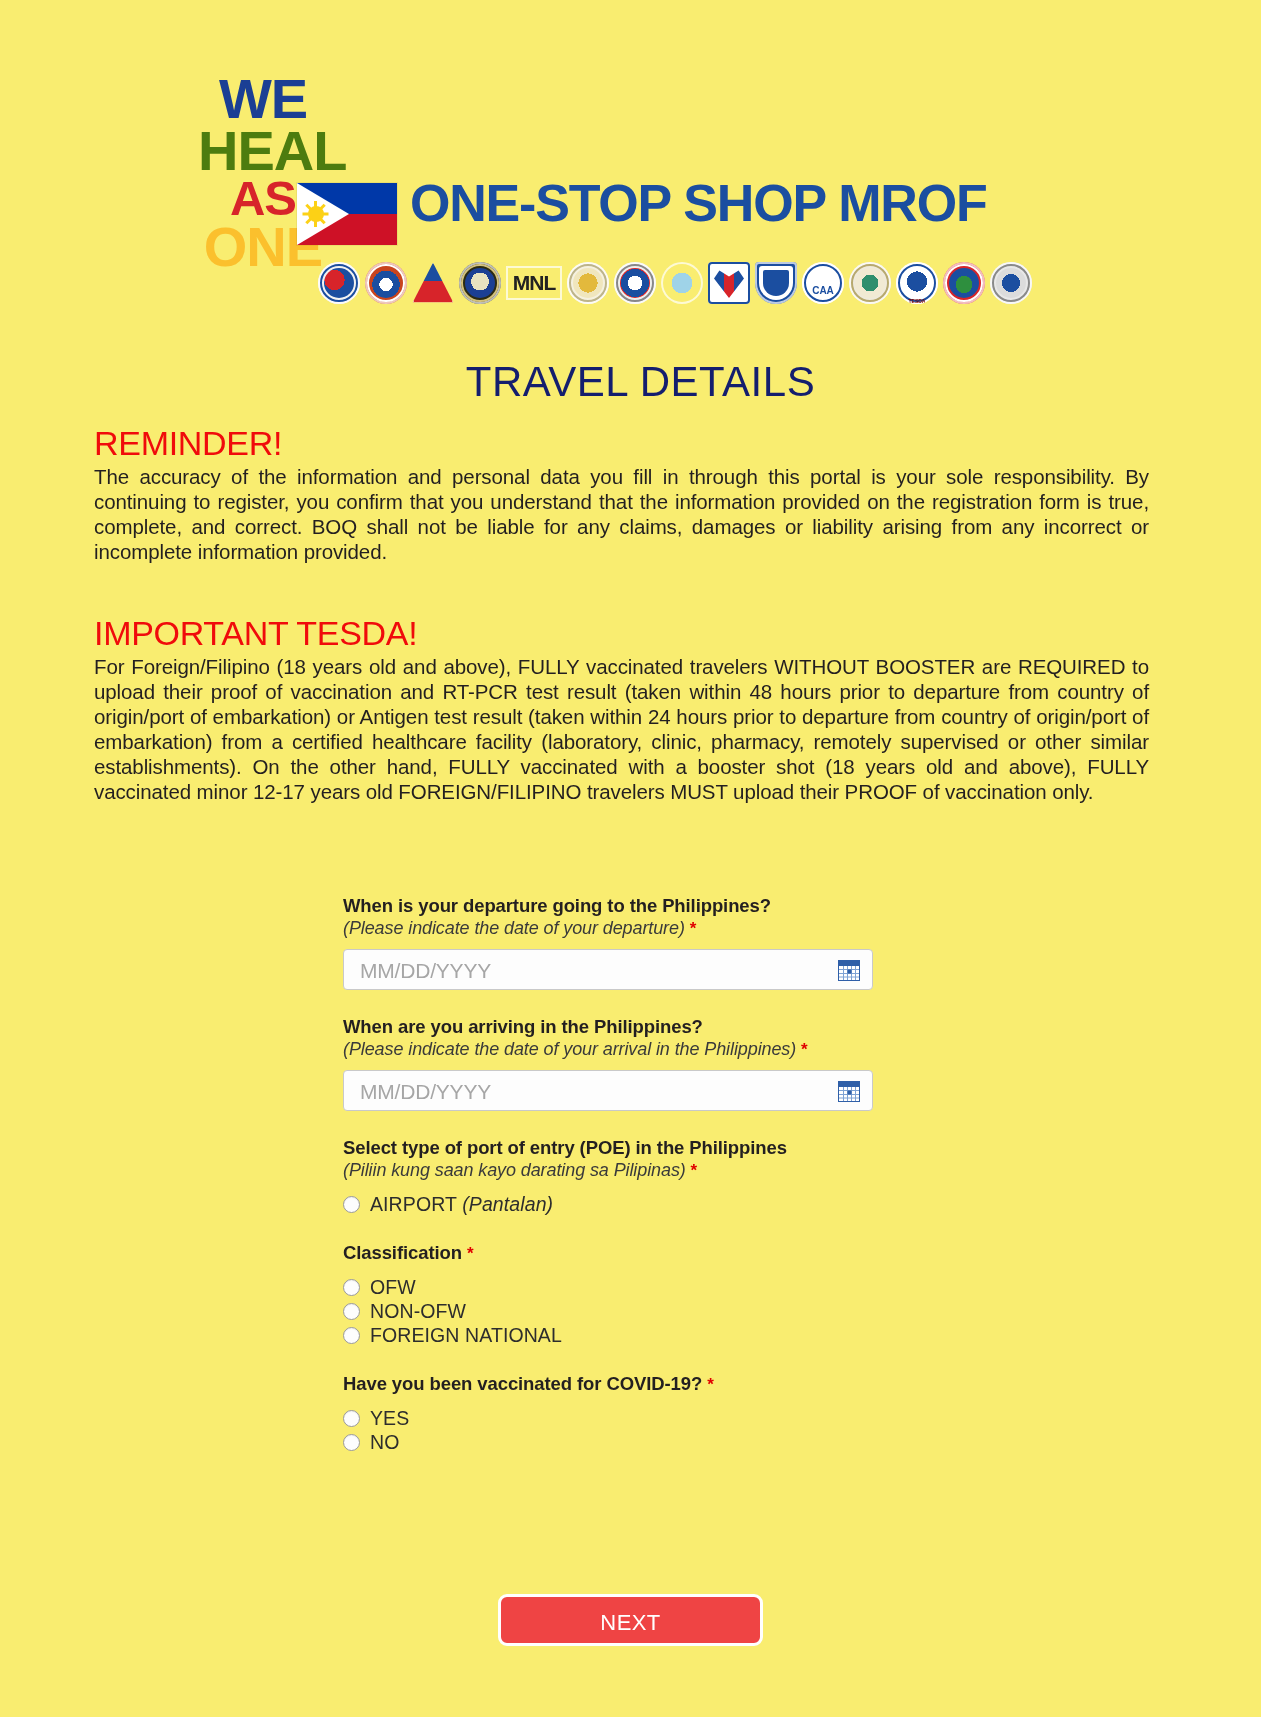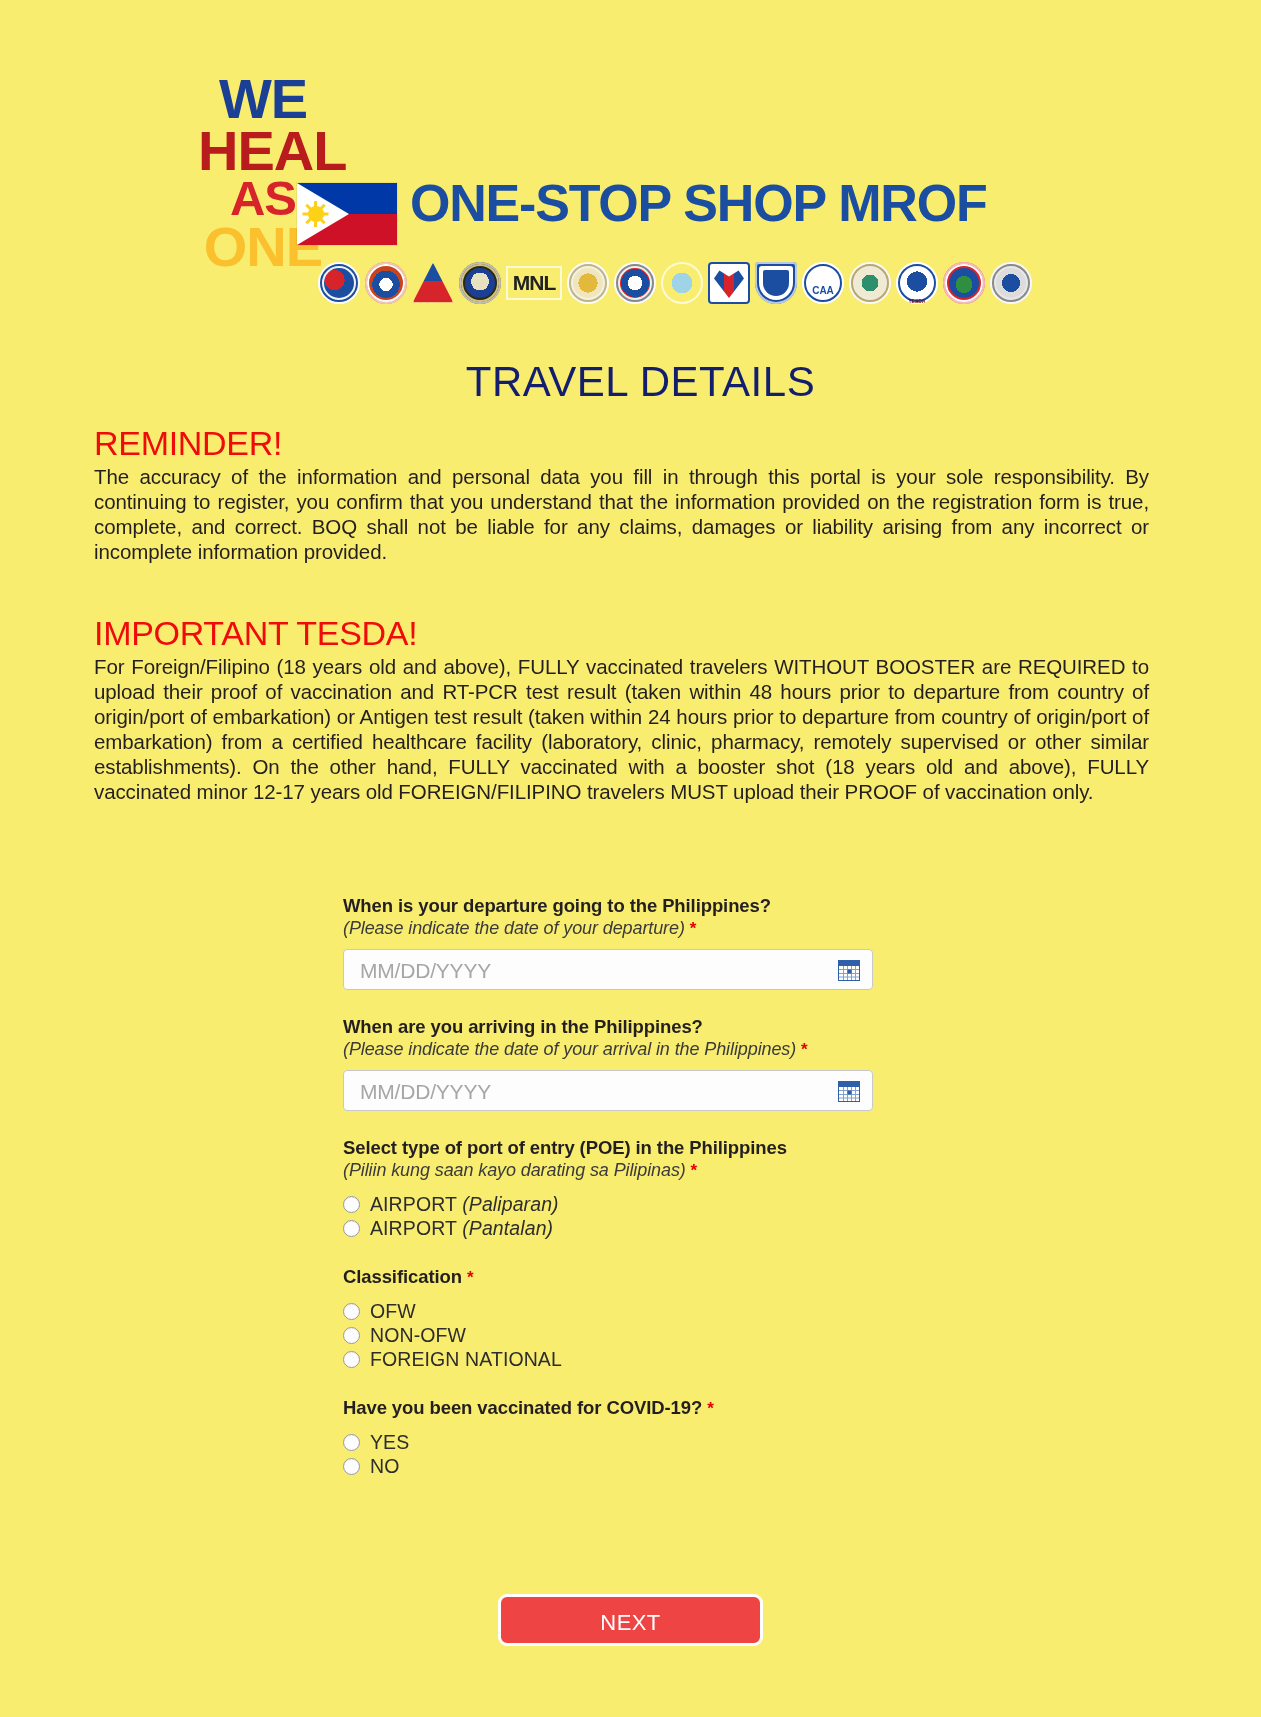--- a/index.html
+++ b/index.html
@@ -10,21 +10,21 @@
     color:#231f20;
     overflow:hidden;
   }
   .page{position:relative;width:1006px;height:1717px;}
 
   
   .banner{position:absolute;left:0;top:55px;width:1261px;height:250px;}
   .wha{position:absolute;left:198px;top:18px;width:130px;text-align:center;
        font-weight:bold;font-style:normal;line-height:0.92;}
   .wha .l1{font-size:56px;color:#1b3f94;letter-spacing:-1px;display:block;}
-  .wha .l2{font-size:56px;color:#b91c1c;letter-spacing:-1px;display:block;}
+  .wha .l2{font-size:56px;color:#4d7c0f;letter-spacing:-1px;display:block;}
   .wha .l3{font-size:49px;color:#d7242a;letter-spacing:-1px;display:block;}
   .wha .l4{font-size:56px;color:#fbc02d;letter-spacing:-1px;display:block;}
 
   .phflag{position:absolute;left:297px;top:128px;width:100px;height:62px;
           background:#fff;overflow:hidden;box-shadow:0 0 0 1px rgba(0,0,0,.05);}
   .phflag .blue{position:absolute;left:0;top:0;width:100px;height:31px;background:#0038a8;}
   .phflag .red{position:absolute;left:0;top:31px;width:100px;height:31px;background:#ce1126;}
   .phflag .tri{position:absolute;left:0;top:0;width:0;height:0;
                border-top:31px solid transparent;border-bottom:31px solid transparent;
                border-left:52px solid #ffffff;}
@@ -250,27 +250,20 @@
       <div class="q">Select type of port of entry (POE) in the Philippines</div>
       <div class="sub">
         <span>(Piliin kung saan kayo darating sa Pilipinas)</span>
         <span class="ast">*</span>
       </div>
       <div class="opts">
         <div class="opt">
           <span class="radio"></span>
           <span class="optlbl">
             <span>AIRPORT</span>
-            <i>(Paliparan)</i>
-          </span>
-        </div>
-        <div class="opt">
-          <span class="radio"></span>
-          <span class="optlbl">
-            <span>AIRPORT</span>
             <i>(Pantalan)</i>
           </span>
         </div>
       </div>
     </div>
 
     <div class="fgroup">
       <div class="q">
         <span>Classification</span>
         <span class="ast">*</span>

